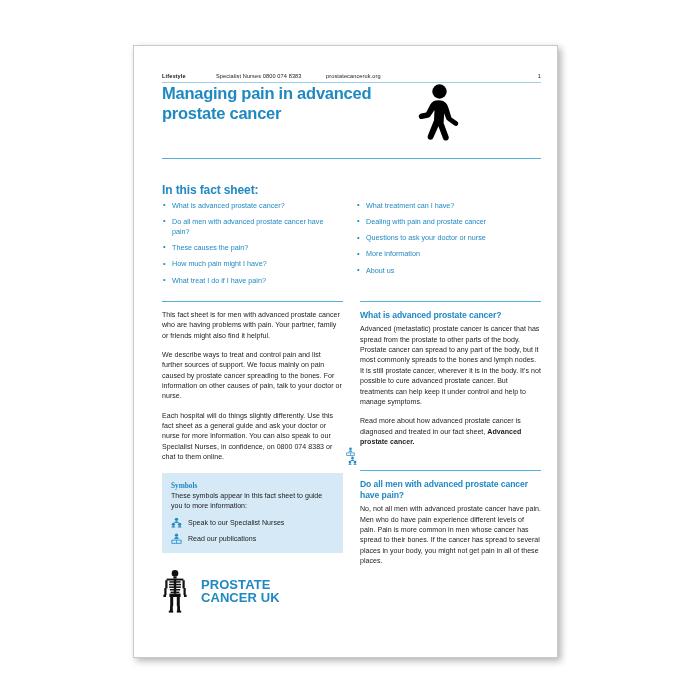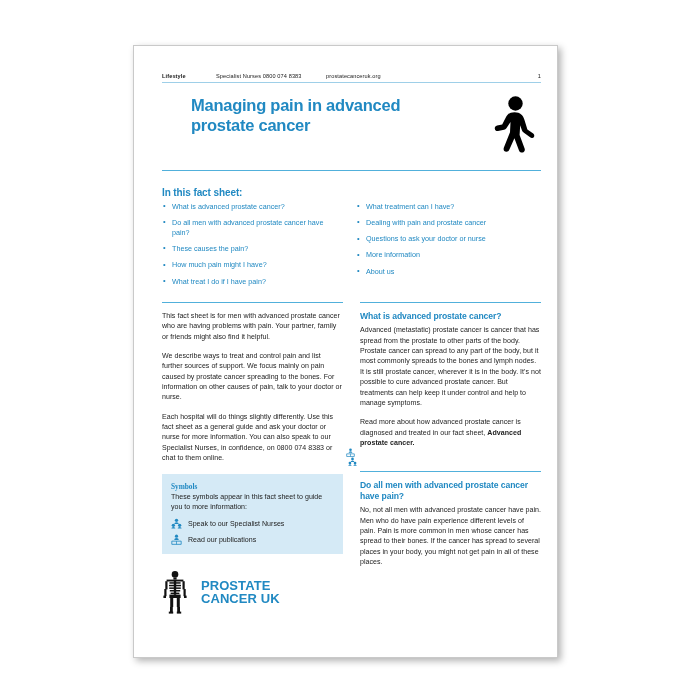--- a/index.html
+++ b/index.html
@@ -45,23 +45,21 @@
   }
   .run-head .rh-section { font-weight: bold; width: 54px; }
   .run-head .rh-nurses  { width: 110px; }
   .run-head .rh-web     { flex: 1; }
   .run-head .rh-page    { text-align: right; }
 
   
   .title-row {
     display: flex;
     align-items: flex-start;
-    justify-content: space-between;
-    padding-top: 12px;
-    margin-left: 29px;
+    justify-content: flex-start;
   }
   h1.doc-title {
     margin: 0;
     font-size: 16.5px;
     line-height: 1.22;
     font-weight: bold;
     color: #2189c2;
     letter-spacing: -0.015em;
     max-width: 255px;
   }
@@ -73,22 +71,22 @@
   }
 
   .rule-blue {
     height: 1.1px;
     background: #51b0db;
     margin-top: 13px;
   }
 
   
   .contents-h {
-    margin: 16px 0 4px 0;
-    font-size: 10px;
+    margin: 24px 0 4px 0;
+    font-size: 12px;
     font-weight: bold;
     color: #2189c2;
     letter-spacing: -0.01em;
   }
   .toc {
     display: flex;
     gap: 18px;
   }
   .toc-col { width: 176px; }
   .toc-item {

